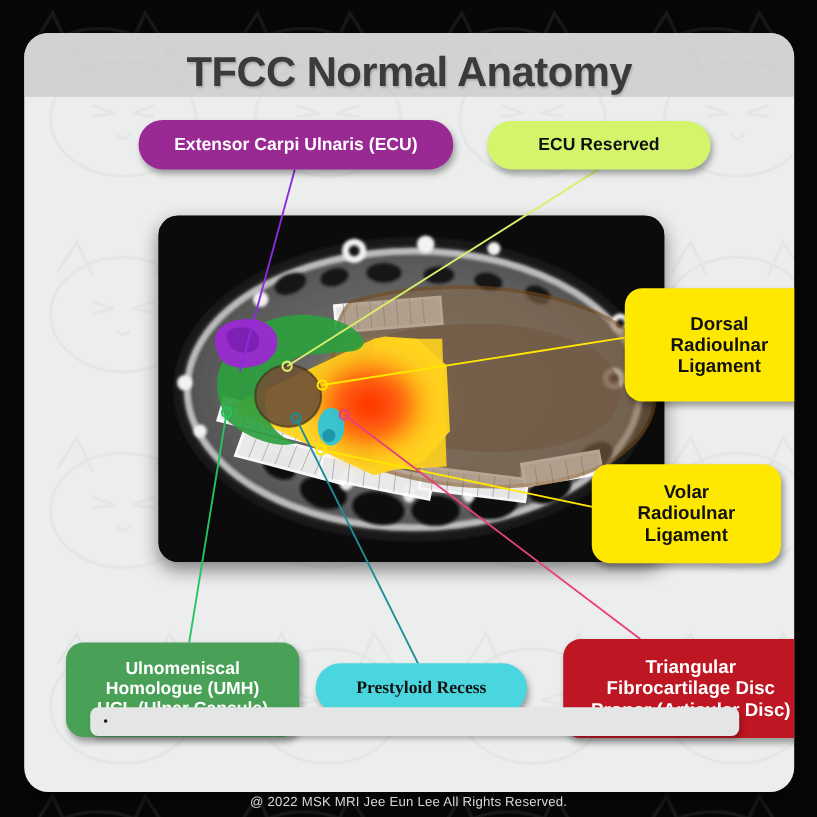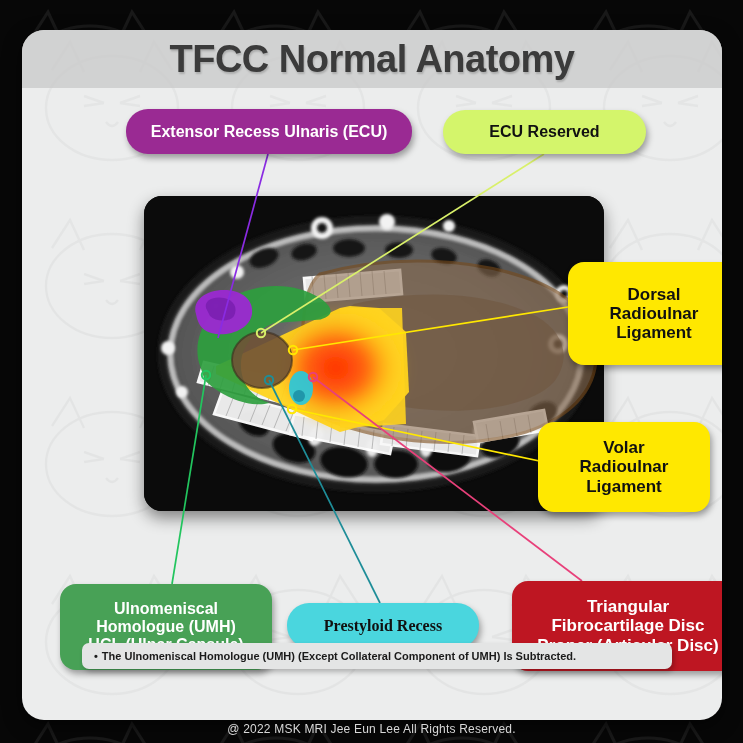--- a/index.html
+++ b/index.html
@@ -25,21 +25,21 @@
     background:linear-gradient(#eceded 0%, #eceded 100%);
     overflow:hidden;
     box-shadow:0 6px 18px rgba(0,0,0,.55);
   }
   #card-pattern{position:absolute;inset:0;overflow:hidden;opacity:.5;}
 
   
   #header-band{
     position:absolute;left:0;top:0;width:100%;height:58px;
     background:rgba(200,200,200,.75);
-    display:flex;align-items:center;justify-content:center;
+    display:flex;align-items:flex-end;justify-content:center;
   }
   #page-title{
     font-size:38px;font-weight:bold;color:#3b3b3b;
     letter-spacing:-.5px;
     text-shadow:1px 2px 2px rgba(0,0,0,.18);
   }
 
   
   #mri-panel{
     position:absolute;left:122px;top:166px;width:460px;height:315px;
@@ -289,21 +289,21 @@
       <line x1="150" y1="554" x2="184" y2="345" stroke="#22c55e" stroke-width="1.7"></line>
       <circle cx="184" cy="345" r="4.2" fill="none" stroke="#22c55e" stroke-width="2"></circle>
       <line x1="358" y1="573" x2="247" y2="350" stroke="#1e8d98" stroke-width="1.7"></line>
       <circle cx="247" cy="350" r="4.2" fill="none" stroke="#1e8d98" stroke-width="2"></circle>
       <line x1="560" y1="551" x2="291" y2="347" stroke="#e8407a" stroke-width="1.7"></line>
       <circle cx="291" cy="347" r="4.2" fill="none" stroke="#e8407a" stroke-width="2"></circle>
     </svg>
 
   <div id="pill-layer">
       <div class="pill" style="left: 104px; top: 79px; width: 286px; height: 45px; background: rgb(154, 42, 147); color: rgb(255, 255, 255); font-size: 16px;">
-        <span>Extensor Recess Ulnaris (ECU)</span>
+        <span>Extensor Carpi Ulnaris (ECU)</span>
       </div>
       <div class="pill" style="left: 421px; top: 80px; width: 203px; height: 44px; background: rgb(212, 245, 107); color: rgb(17, 17, 17); font-size: 16px;">
         <span>ECU Reserved</span>
       </div>
       <div class="pill multi" style="left: 546px; top: 232px; width: 172px; height: 103px; background: rgb(255, 232, 0); color: rgb(17, 17, 17); font-size: 17px;">
         <span>Dorsal<br>Radioulnar<br>Ligament</span>
       </div>
       <div class="pill multi" style="left: 516px; top: 392px; width: 172px; height: 90px; background: rgb(255, 232, 0); color: rgb(17, 17, 17); font-size: 17px;">
         <span>Volar<br>Radioulnar<br>Ligament</span>
       </div>
@@ -313,17 +313,16 @@
       <div class="pill" style="left: 265px; top: 573px; width: 192px; height: 45px; background: rgb(74, 214, 222); color: rgb(17, 17, 17); font-size: 16px; font-family: Liberation Serif, serif;">
         <span>Prestyloid Recess</span>
       </div>
       <div class="pill multi" style="left: 490px; top: 551px; width: 232px; height: 90px; background: rgb(190, 22, 34); color: rgb(255, 255, 255); font-size: 17px;">
         <span>Triangular<br>Fibrocartilage Disc<br>Proper (Articular Disc)</span>
       </div>
     </div>
 
   <div id="footnote">
     <span class="bullet">•</span>
-    <span>The Ulnomeniscal Homologue (UMH) (Except Collateral Component of UMH) Is Subtracted.</span>
   </div>
 </div>
 
 <div id="copyright">@ 2022 MSK MRI Jee Eun Lee All Rights Reserved.</div>
 
 </body></html>

